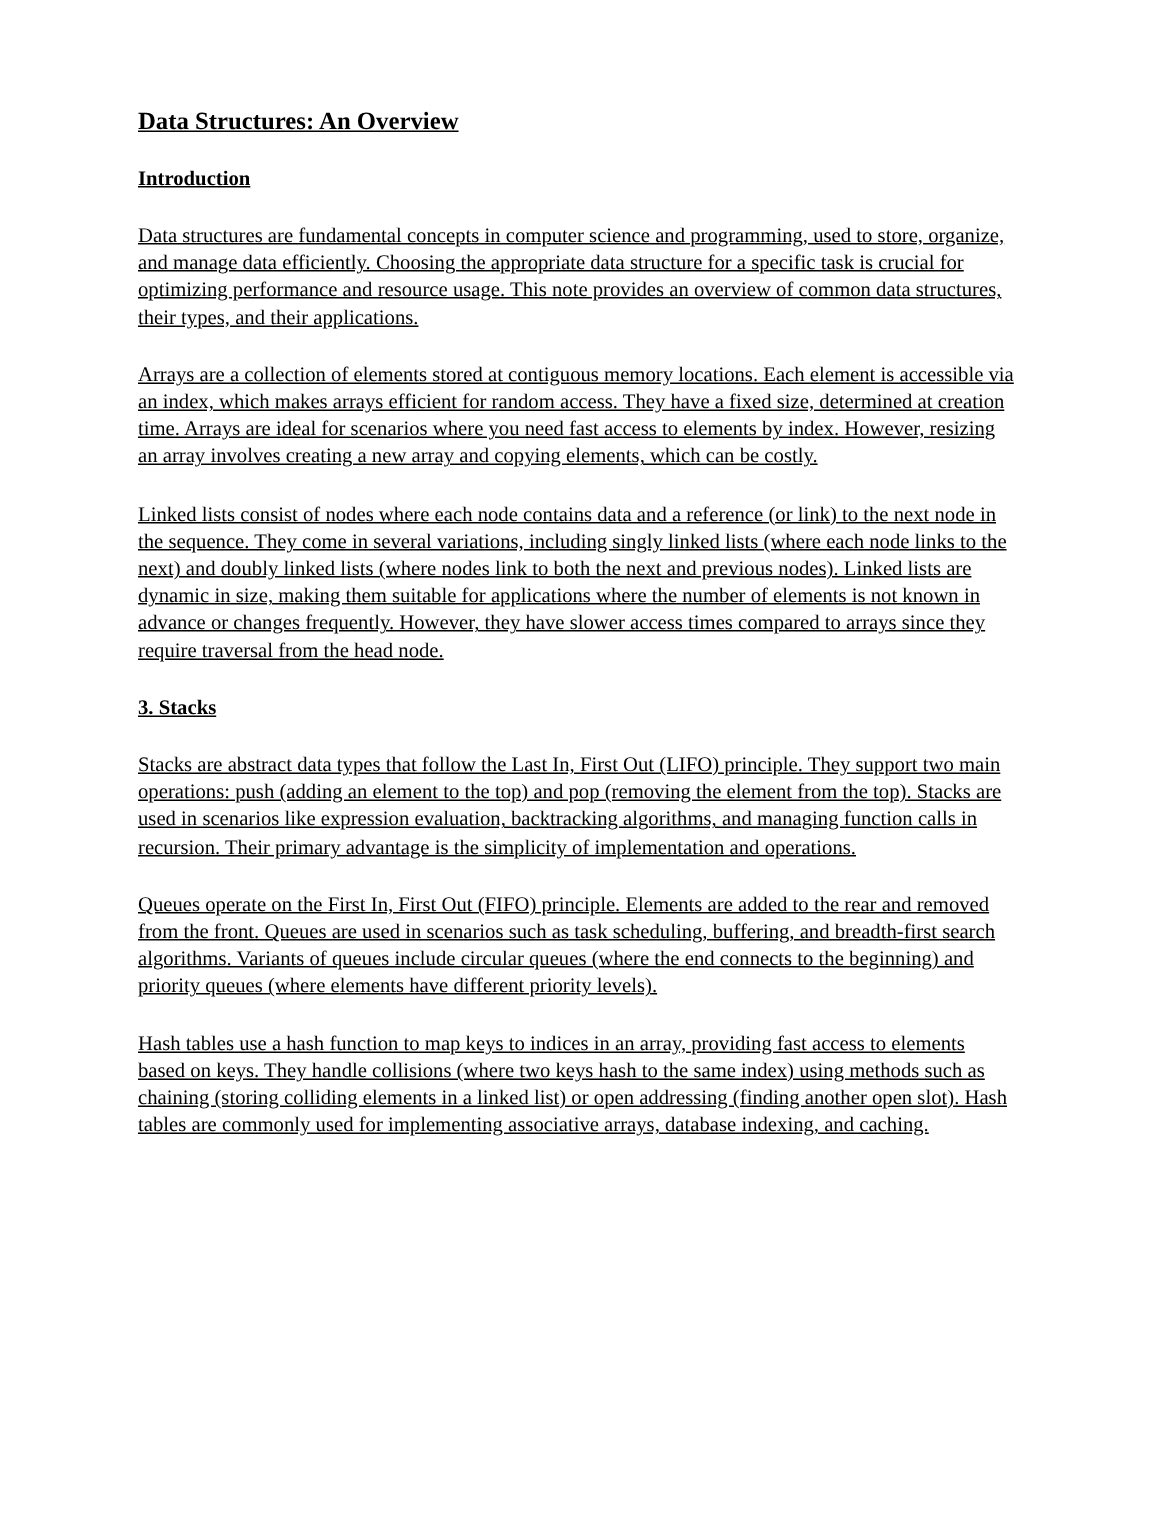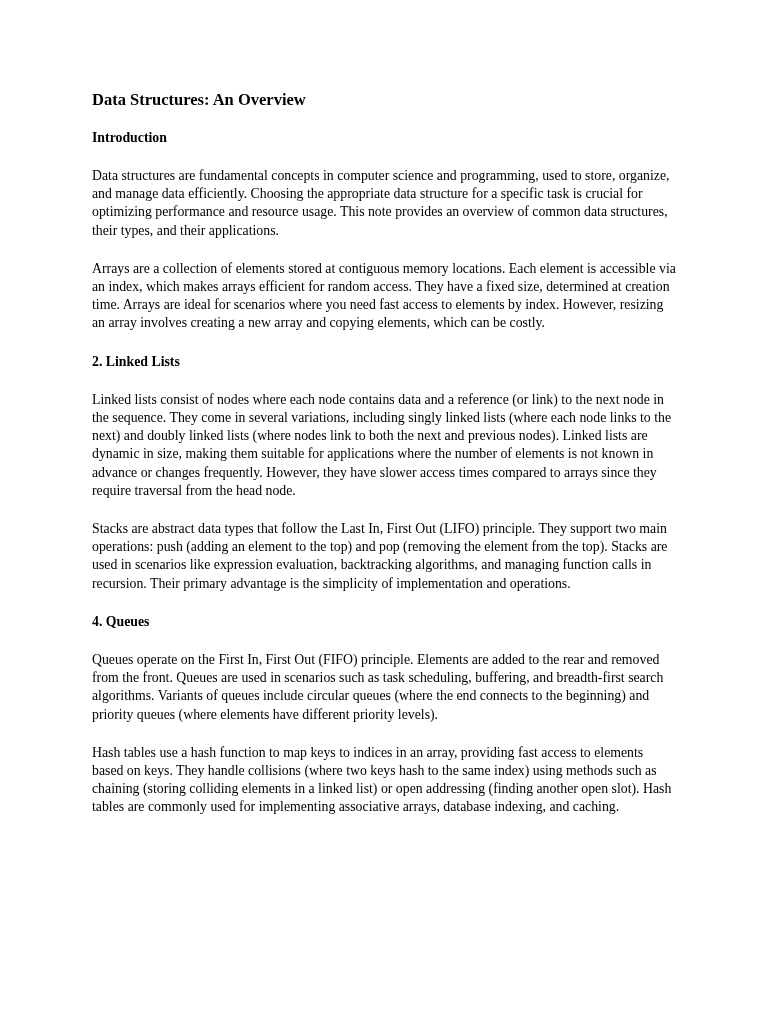--- a/index.html
+++ b/index.html
@@ -15,22 +15,23 @@
     overflow: hidden;
     box-sizing: border-box;
     font-family: "Liberation Serif", "DejaVu Serif", serif;
     color: #000000;
   }
   .content {
     position: absolute;
     top: 0;
     left: 92px;
     width: 586px;
-    padding-top: 90px;
+    padding-top: 71px;
     box-sizing: border-box;
+    text-decoration: underline;
   }
   .doc-title {
     font-size: 16.5px;
     font-weight: bold;
     line-height: 1.2;
     margin: 0 0 19px 0;
   }
   .section-heading {
     font-size: 13.8px;
     font-weight: bold;
@@ -56,30 +57,29 @@
     <section>
       <h2 class="section-heading">Introduction</h2>
       <p class="section-body">Data structures are fundamental concepts in computer science and programming, used to store, organize, and manage data efficiently. Choosing the appropriate data structure for a specific task is crucial for optimizing performance and resource usage. This note provides an overview of common data structures, their types, and their applications.</p>
     </section>
 
     <section>
       <p class="section-body">Arrays are a collection of elements stored at contiguous memory locations. Each element is accessible via an index, which makes arrays efficient for random access. They have a fixed size, determined at creation time. Arrays are ideal for scenarios where you need fast access to elements by index. However, resizing an array involves creating a new array and copying elements, which can be costly.</p>
     </section>
 
     <section>
-      <h2 class="section-heading">2. Linked Lists</h2>
       <p class="section-body">Linked lists consist of nodes where each node contains data and a reference (or link) to the next node in the sequence. They come in several variations, including singly linked lists (where each node links to the next) and doubly linked lists (where nodes link to both the next and previous nodes). Linked lists are dynamic in size, making them suitable for applications where the number of elements is not known in advance or changes frequently. However, they have slower access times compared to arrays since they require traversal from the head node.</p>
     </section>
 
     <section>
+      <h2 class="section-heading">3. Stacks</h2>
       <p class="section-body">Stacks are abstract data types that follow the Last In, First Out (LIFO) principle. They support two main operations: push (adding an element to the top) and pop (removing the element from the top). Stacks are used in scenarios like expression evaluation, backtracking algorithms, and managing function calls in recursion. Their primary advantage is the simplicity of implementation and operations.</p>
     </section>
 
     <section>
-      <h2 class="section-heading">4. Queues</h2>
       <p class="section-body">Queues operate on the First In, First Out (FIFO) principle. Elements are added to the rear and removed from the front. Queues are used in scenarios such as task scheduling, buffering, and breadth-first search algorithms. Variants of queues include circular queues (where the end connects to the beginning) and priority queues (where elements have different priority levels).</p>
     </section>
 
     <section>
       <p class="section-body">Hash tables use a hash function to map keys to indices in an array, providing fast access to elements based on keys. They handle collisions (where two keys hash to the same index) using methods such as chaining (storing colliding elements in a linked list) or open addressing (finding another open slot). Hash tables are commonly used for implementing associative arrays, database indexing, and caching.</p>
     </section>
 
   </div>
 </div>
 

